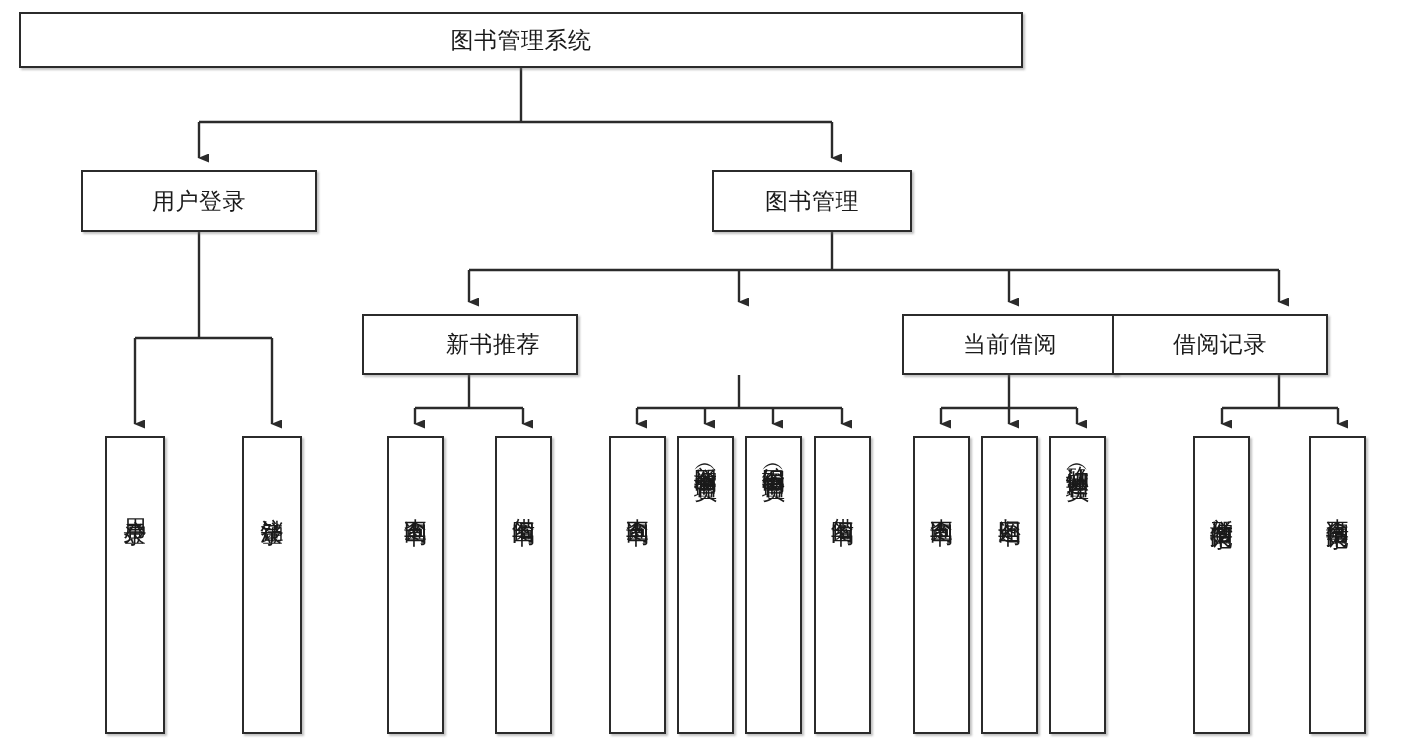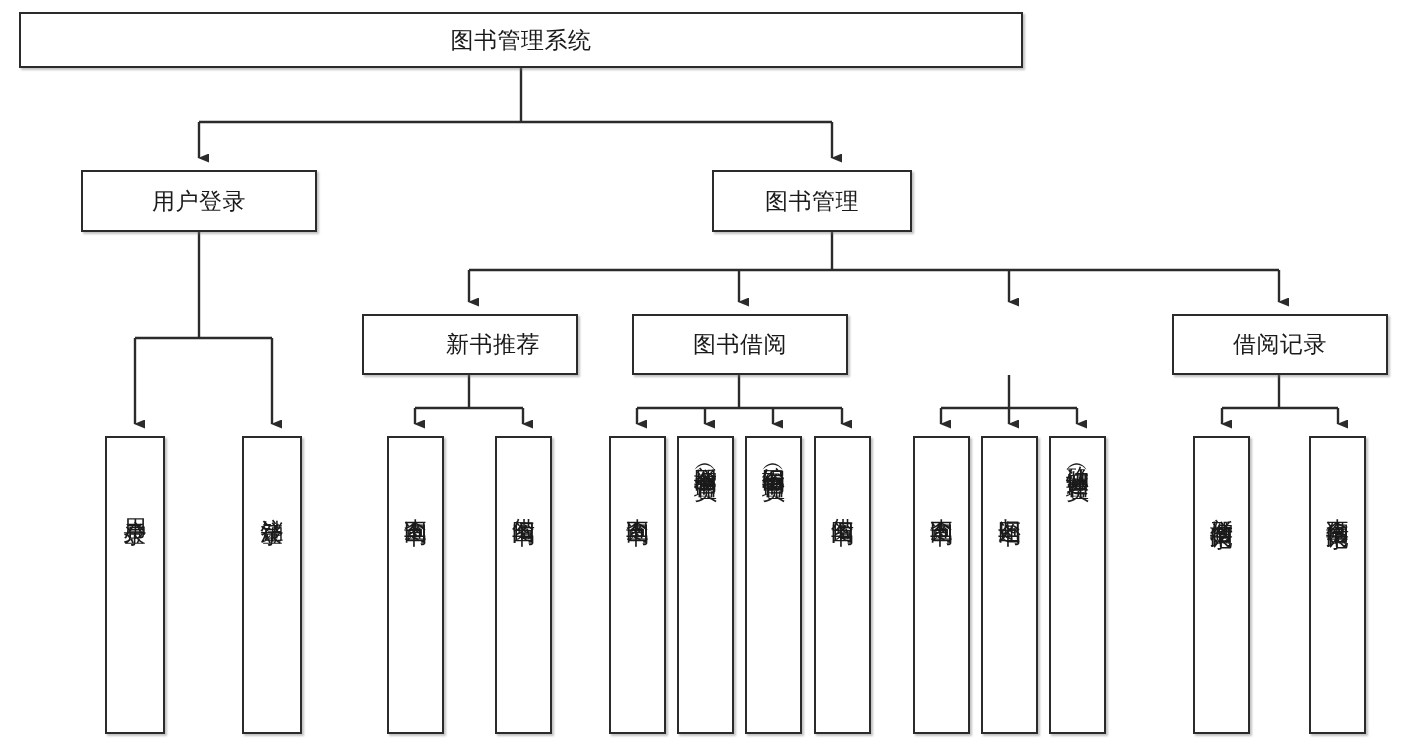--- a/index.html
+++ b/index.html
@@ -140,24 +140,24 @@
   <div class="node horizontal" style="left:81px; top:170px; width:236px; height:62px;">
     <span class="node-label">用户登录</span>
   </div>
   <div class="node horizontal" style="left:712px; top:170px; width:200px; height:62px;">
     <span class="node-label">图书管理</span>
   </div>
 
   <div class="node horizontal" style="left:362px; top:314px; width:216px; height:61px;padding-left:46px;">
     <span class="node-label">新书推荐</span>
   </div>
-  <div class="node horizontal" style="left:632px; top:314px; width:216px; height:61px;">
-    <span class="node-label">图书借阅</span>
-  </div>
-  <div class="node horizontal" style="left:1172px; top:314px; width:216px; height:61px;">
+  <div class="node horizontal" style="left:902px; top:314px; width:216px; height:61px;">
+    <span class="node-label">当前借阅</span>
+  </div>
+  <div class="node horizontal" style="left:1112px; top:314px; width:216px; height:61px;">
     <span class="node-label">借阅记录</span>
   </div>
 
   <div class="node vertical mid" style="left:105px; top:436px; width:60px; height:298px;">
     <span class="node-label">用户登录</span>
   </div>
   <div class="node vertical mid" style="left:242px; top:436px; width:60px; height:298px;">
     <span class="node-label">注销登录</span>
   </div>
 

